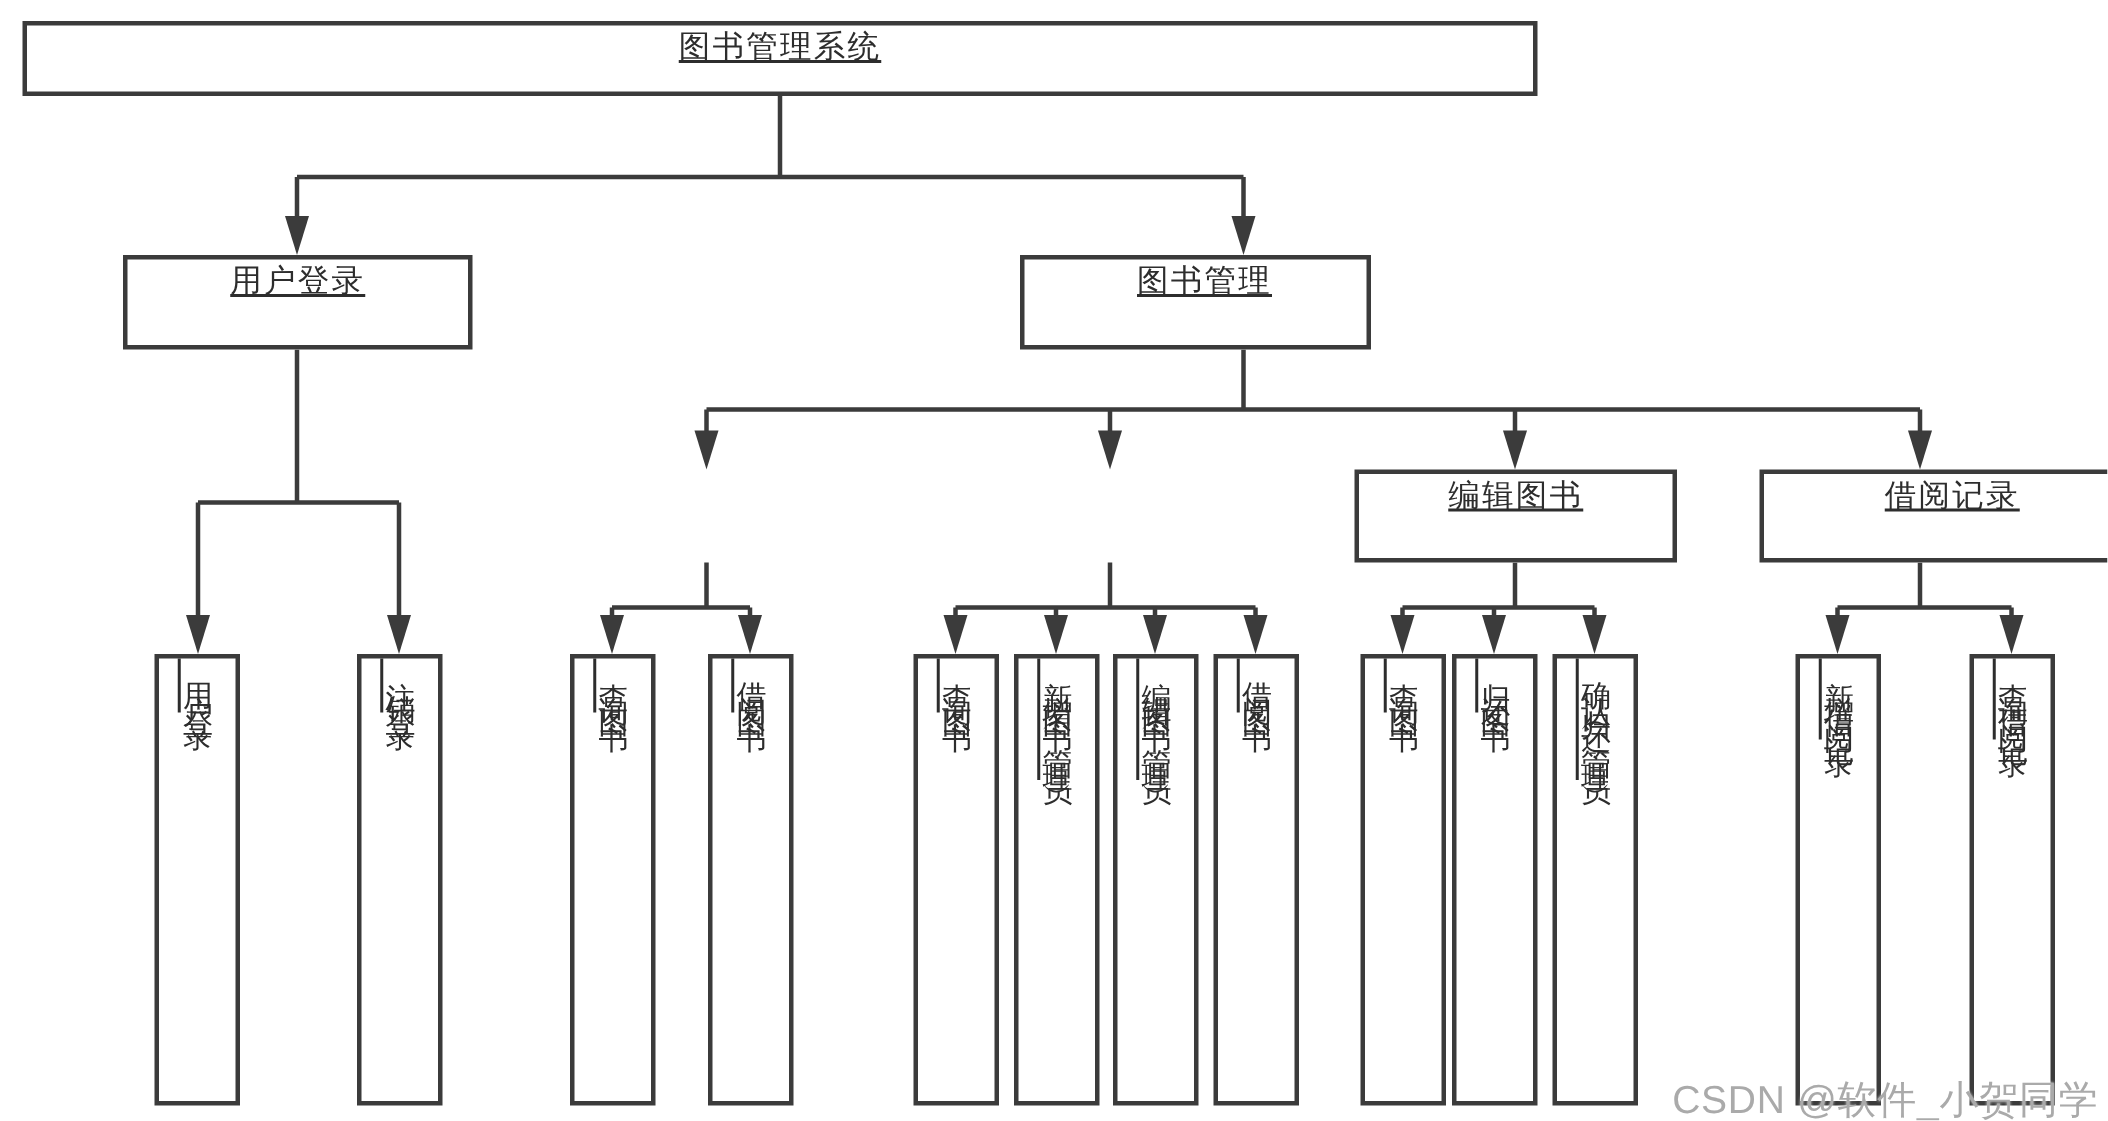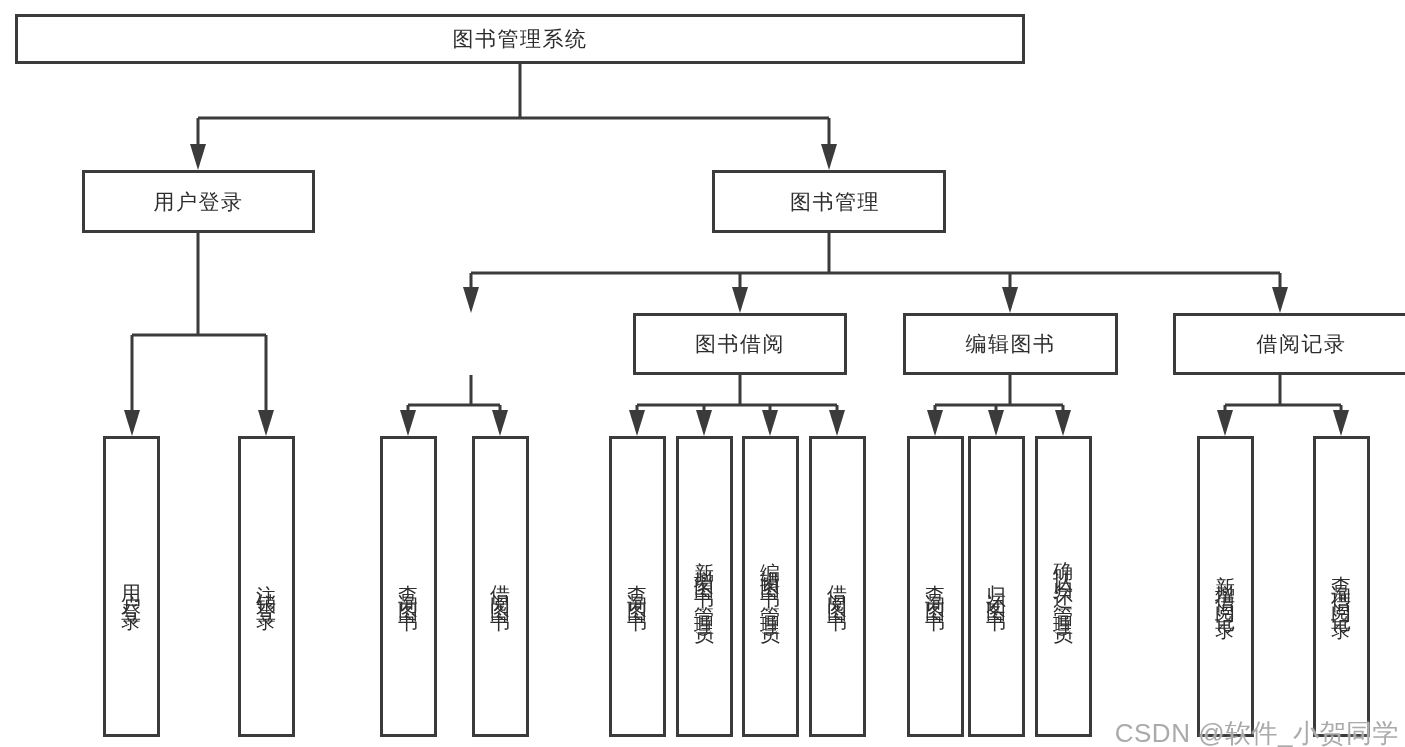--- a/index.html
+++ b/index.html
@@ -26,40 +26,40 @@
     pointer-events: none;
   }
   .connector path { stroke: var(--line); stroke-width: 3; fill: none; }
   .connector polygon { fill: var(--line); stroke: none; }
   .node {
     position: absolute;
     background: var(--box_fill);
     border: 3px solid var(--line);
     box-sizing: border-box;
     display: flex;
-    align-items: center;
     justify-content: center;
     z-index: 2;
+    text-decoration: underline;
   }
   .hbox span {
     font-size: 21px;
     letter-spacing: 1.5px;
     white-space: nowrap;
   }
   .vbox span {
     writing-mode: vertical-rl;
     text-orientation: mixed;
     font-size: 20px;
     line-height: 1;
     letter-spacing: 9px;
   }
   
   #n-root          { left: 15px;   top: 14px;  width: 1010px; height: 50px; }
   #n-user-login    { left: 82px;   top: 170px; width: 233px;  height: 63px; }
-  #n-book-mgmt     { left: 712px;  top: 170px; width: 234px;  height: 63px; padding-left: 12px; }
+  #n-book-mgmt     { left: 680px;  top: 170px; width: 234px;  height: 63px; padding-left: 12px; }
   #n-new-book-rec  { left: 364px;  top: 313px; width: 214px;  height: 62px; }
   #n-book-borrow   { left: 633px;  top: 313px; width: 214px;  height: 62px; }
   #n-current-borrow{ left: 903px;  top: 313px; width: 215px;  height: 62px; }
   #n-borrow-record { left: 1173px; top: 313px; width: 257px;  height: 62px; }
   .leaf { top: 436px; width: 57px; height: 301px; }
   #n-leaf-user-login     { left: 103px; }
   #n-leaf-logout         { left: 238px; }
   #n-leaf-query-book-1   { left: 380px; }
   #n-leaf-borrow-book-1  { left: 472px; }
   #n-leaf-query-book-2   { left: 609px; }
@@ -135,23 +135,20 @@
     <span>图书管理系统</span>
   </div>
 
   <div class="node hbox" id="n-user-login">
     <span>用户登录</span>
   </div>
   <div class="node hbox" id="n-book-mgmt">
     <span>图书管理</span>
   </div>
 
-  <div class="node hbox" id="n-book-borrow">
-    <span>图书借阅</span>
-  </div>
   <div class="node hbox" id="n-current-borrow">
     <span>编辑图书</span>
   </div>
   <div class="node hbox" id="n-borrow-record">
     <span>借阅记录</span>
   </div>
 
   <div class="node vbox leaf" id="n-leaf-user-login">
     <span>用户登录</span>
   </div>

